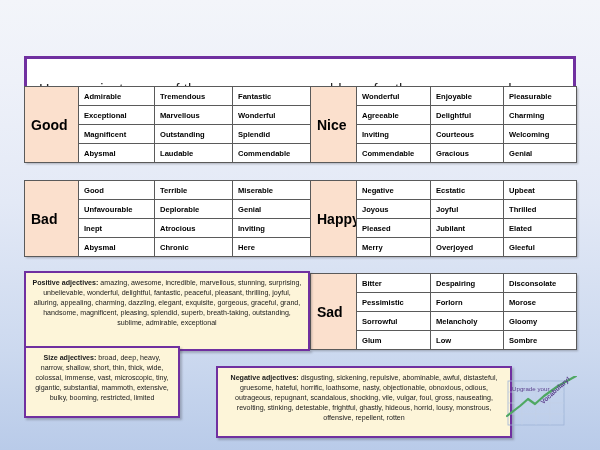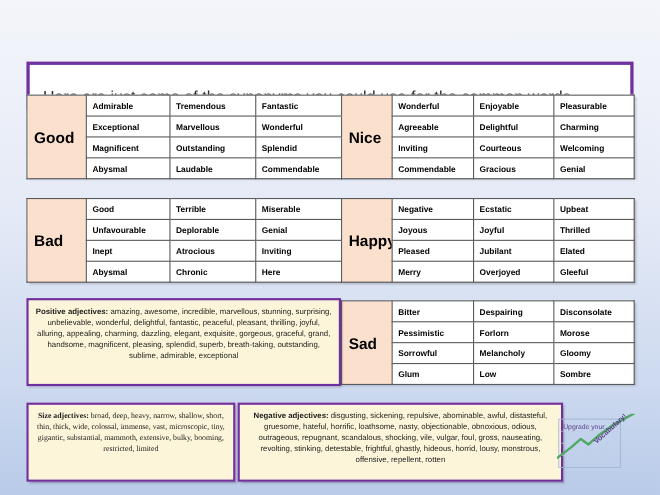--- a/index.html
+++ b/index.html
@@ -106,21 +106,21 @@
     font-size: 7.1px;
     line-height: 10.1px;
     color: #1a1a1a;
     text-align: center;
   }
   .note-text b {
     font-weight: bold;
   }
 
   #note-positive { left: 24px;  top: 271px; width: 286px; height: 80px; }
-  #note-size     { left: 24px;  top: 366px; width: 190px; height: 72px; font-family: Liberation Serif, serif; }
+  #note-size     { left: 24px;  top: 346px; width: 156px; height: 72px; }
   #note-negative { left: 216px; top: 366px; width: 296px; height: 72px; }
 
   
   .logo {
     position: absolute;
     left: 506px;
     top: 376px;
     width: 74px;
     height: 58px;
     overflow: hidden;

